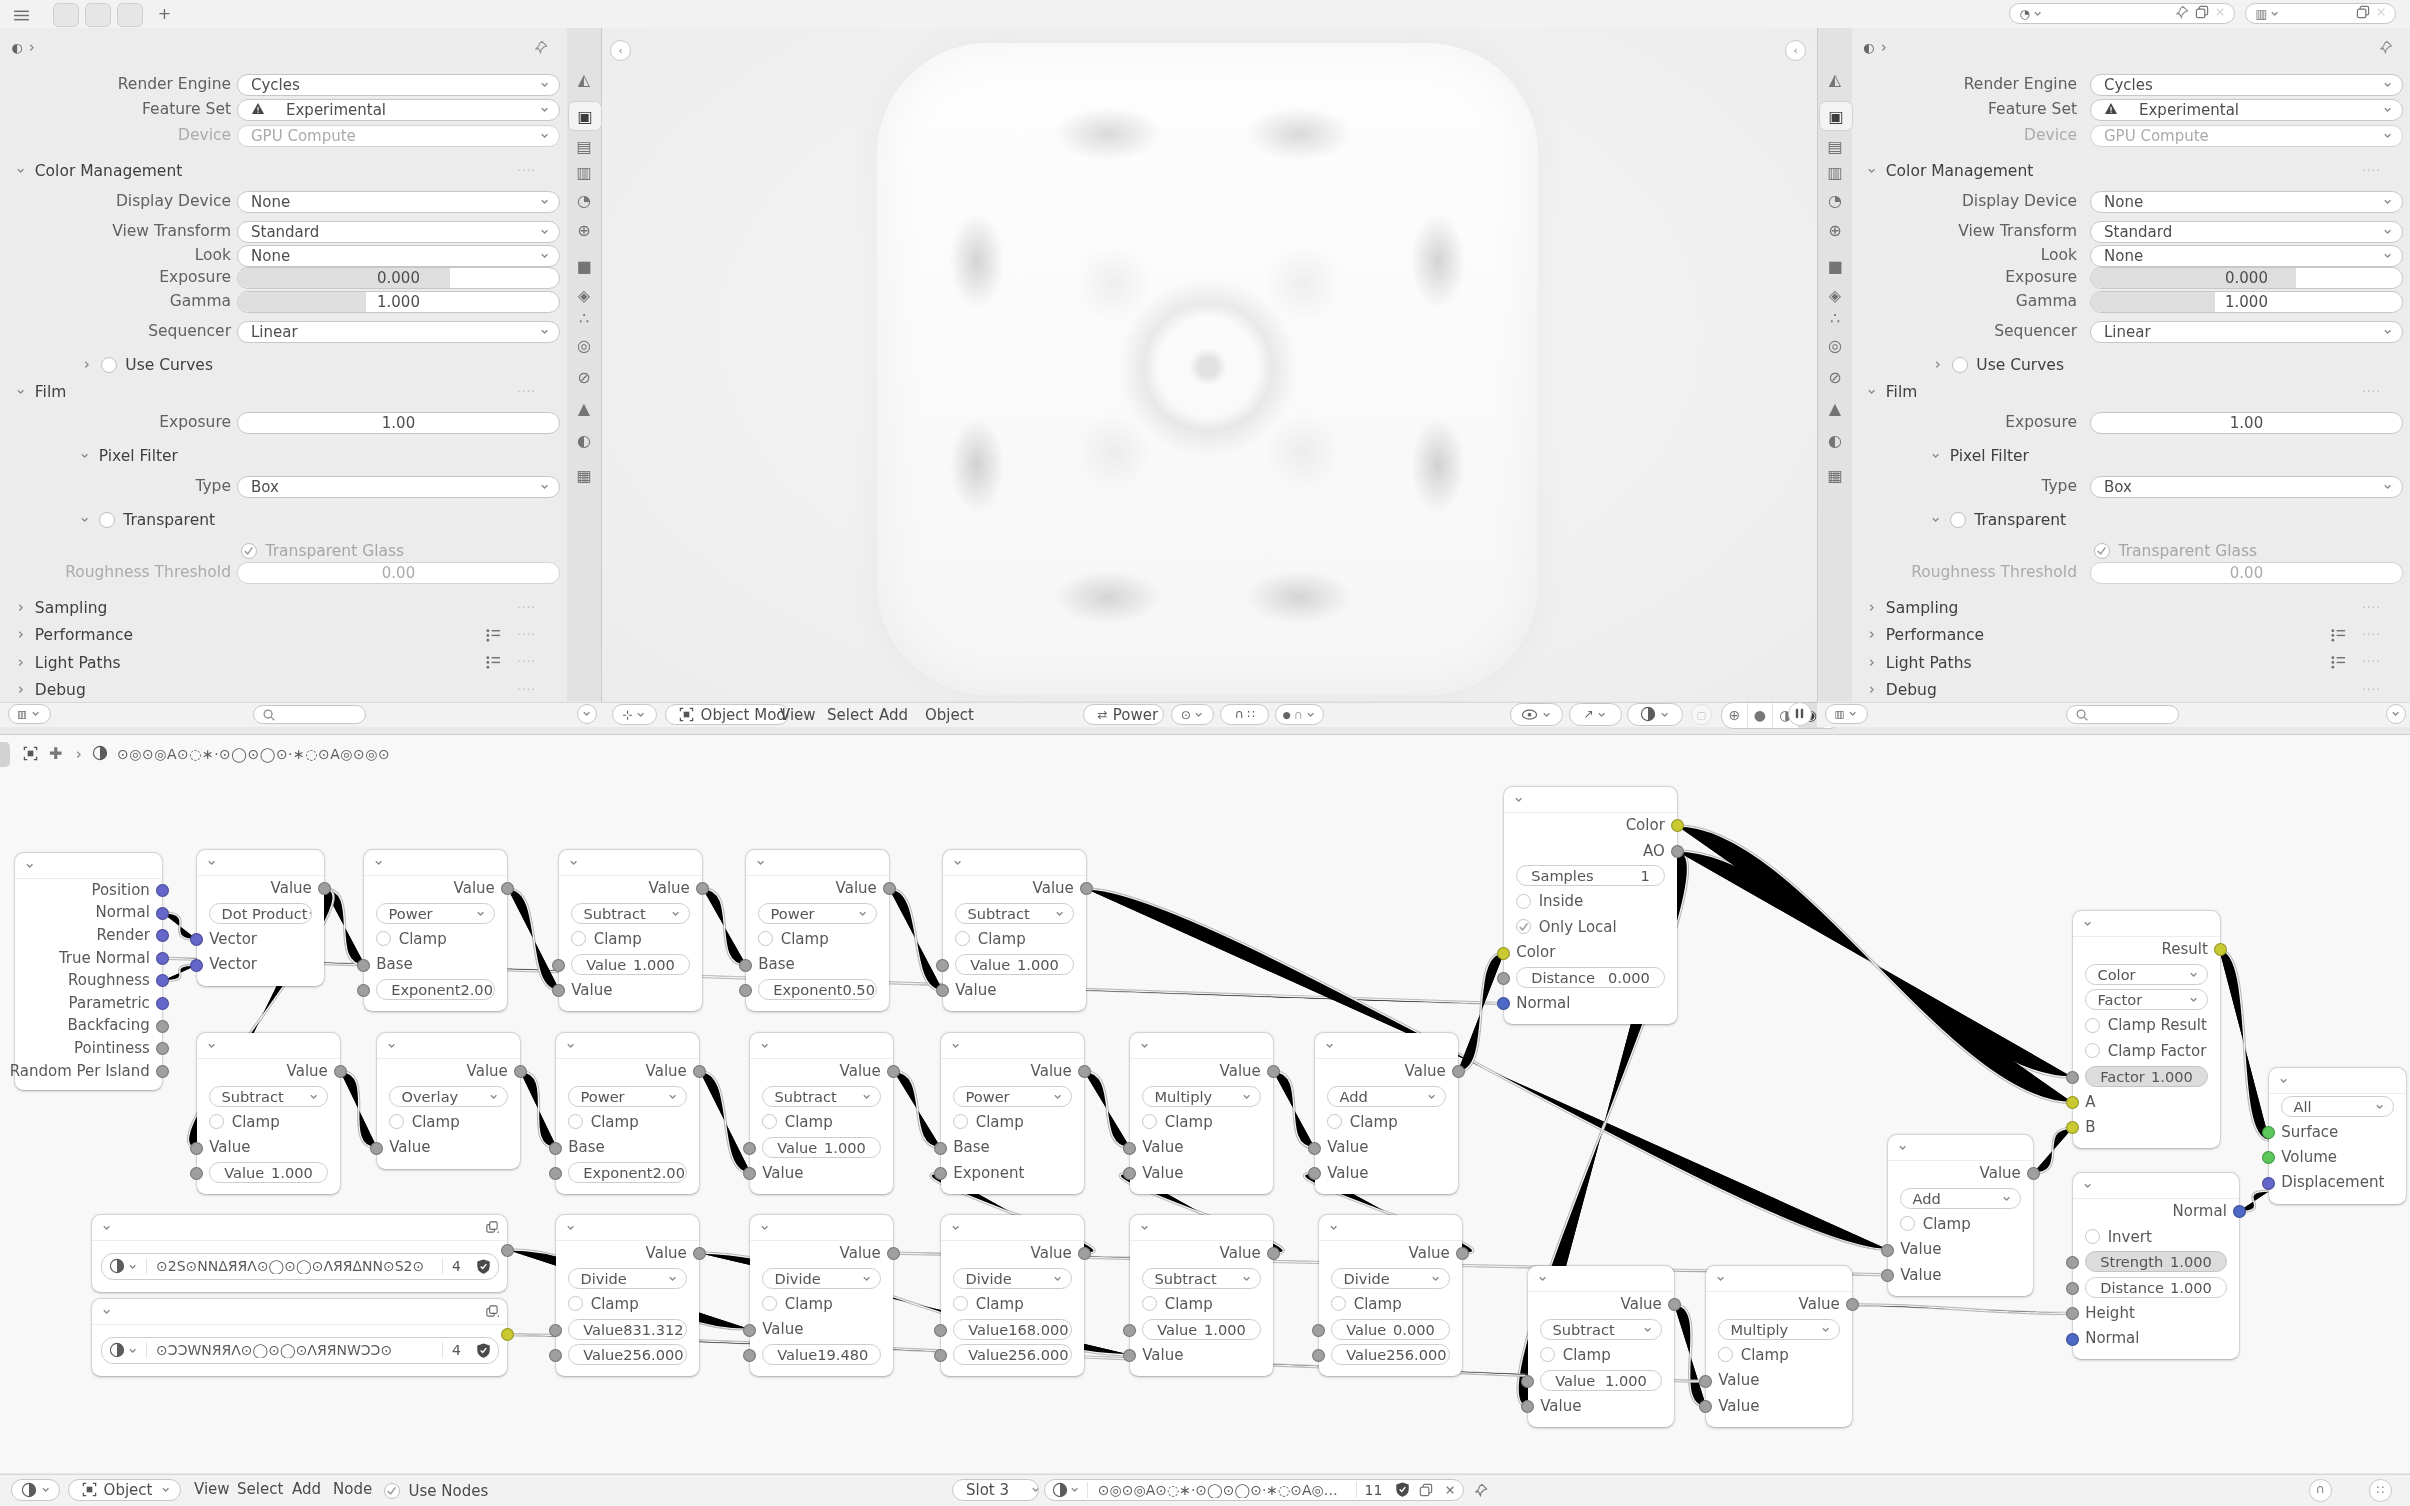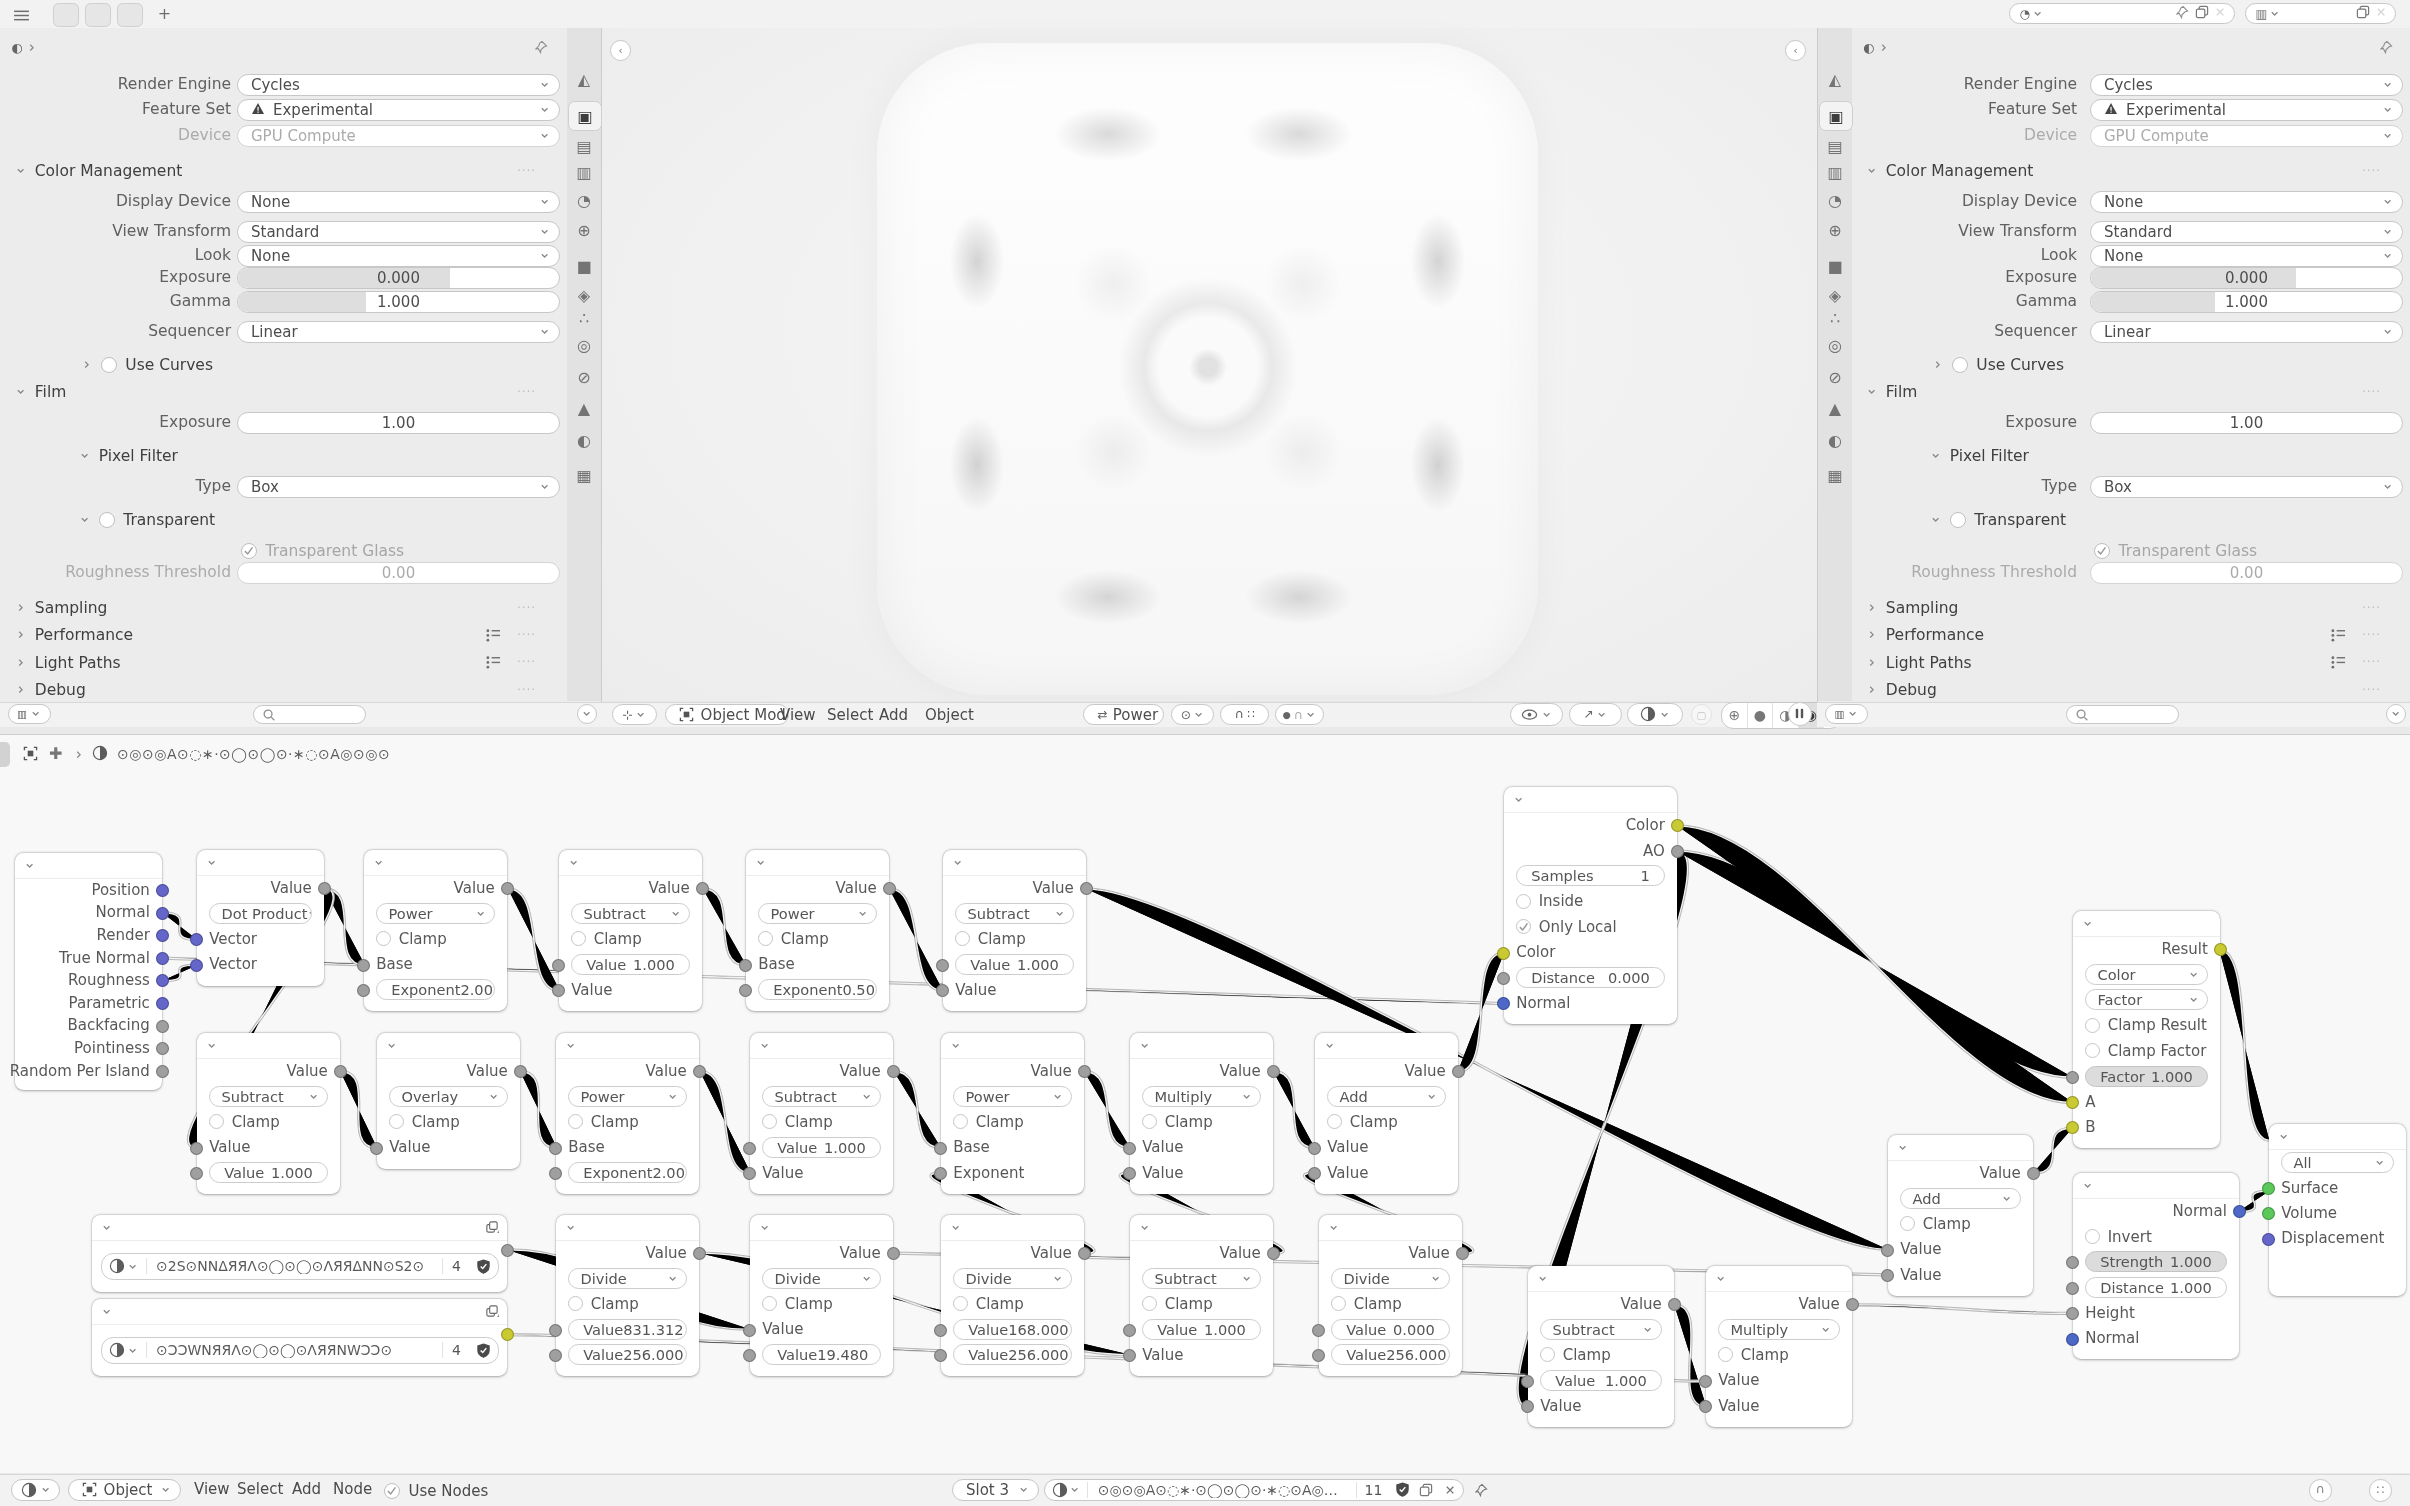--- a/index.html
+++ b/index.html
@@ -4,21 +4,21 @@
 <style>
   html,body{margin:0;padding:0;background:#d8d8d8}
   #app{position:relative;width:2411px;height:1507px;overflow:hidden;background:#e9e9e9;
        font-family:"DejaVu Sans","Liberation Sans",sans-serif;color:#4f4f4f}
   .abs{position:absolute}
   .region{position:absolute;left:0;top:0;width:2411px;height:1507px;pointer-events:none}
   .region *{pointer-events:auto}
   
   .pill{position:absolute;height:21.7px;background:#fff;border:0.9px solid #c7c7c7;border-radius:12.2px;
         font-size:15px;color:#4d4d4d;display:flex;align-items:center;box-sizing:border-box;overflow:hidden;white-space:nowrap}
-  .pill.dd{padding-left:13px;gap:8px}
+  .pill.dd{padding-left:13px;gap:21px}
   .pill .chev{margin-left:auto;margin-right:8.5px;display:flex;flex:none}
   .pill.disabled{color:#ababab;border-color:#d4d4d4}
   .pval{width:100%;text-align:center;position:relative;font-size:15px}
   .fillbar{position:absolute;left:0;top:0;bottom:0;background:#dedede;border-radius:11.3px 0 0 11.3px}
   .plabel{position:absolute;font-size:15.5px;color:#606060;text-align:right;height:21.7px;line-height:21.7px;white-space:nowrap}
   .plabel.disabled{color:#ababab}
   .sect{position:absolute;font-size:15.5px;color:#3f3f3f;display:flex;align-items:center;gap:8.5px;height:21.7px;white-space:nowrap}
   .grip{color:#bdbdbd;font-size:12.2px;letter-spacing:0.9px}
   .ckc{width:16px;height:16px;border:0.9px solid #bfbfbf;border-radius:50%;background:#fff;
        display:inline-flex;align-items:center;justify-content:center;flex:none;box-sizing:border-box}
@@ -1682,21 +1682,21 @@
         </div>
         <div class="nr" style="height:25.4px">
           <span>Normal</span>
         </div>
         <span class="sock" style="right:-6.6px;top:32px;background:#4e68c8"></span>
         <span class="sock" style="left:-6.6px;top:83px;background:#9f9f9f"></span>
         <span class="sock" style="left:-6.6px;top:109px;background:#9f9f9f"></span>
         <span class="sock" style="left:-6.6px;top:134px;background:#9f9f9f"></span>
         <span class="sock" style="left:-6.6px;top:160px;background:#4e68c8"></span>
       </div>
-      <div class="node" style="left:2269px;top:1124px;width:137px;height:172px">
+      <div class="node" style="left:2269px;top:1068px;width:137px;height:136px">
         <div class="nhead">
           <svg width="11.3" height="11.3" viewBox="0 0 12 12" style="flex:none">
             <polyline points="3,4.5 6,7.5 9,4.5" fill="none" stroke="#8a8a8a" stroke-width="1.4"></polyline>
           </svg>
         </div>
         <div class="nr" style="height:25.4px">
           <div class="npill nd">
             <span>All</span>
             <span class="chev" style="margin-left:auto;margin-right:7.5px;display:flex">
               <svg width="11.3" height="11.3" viewBox="0 0 12 12" style="flex:none">

